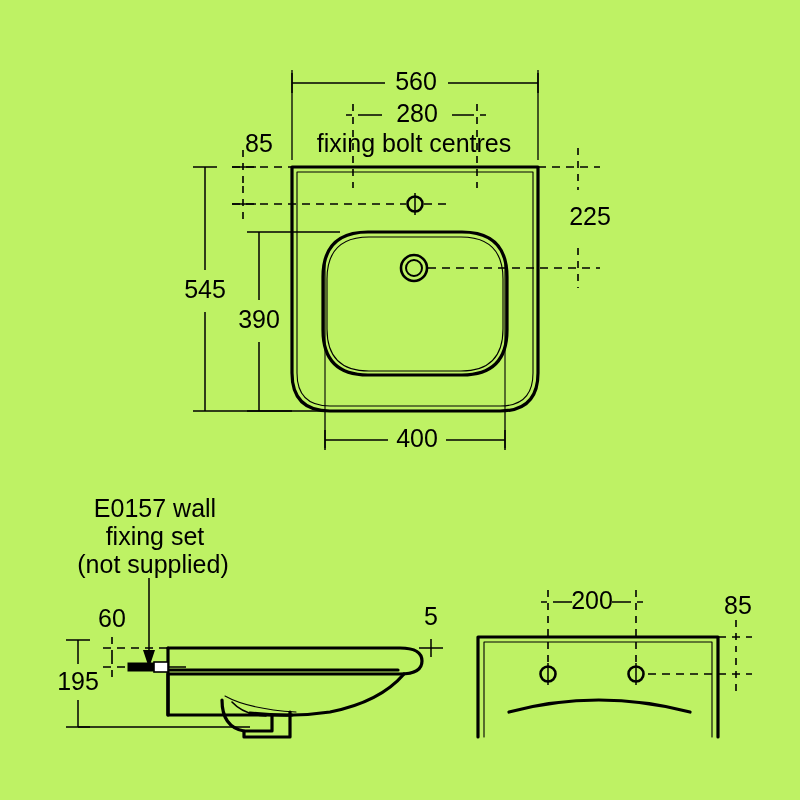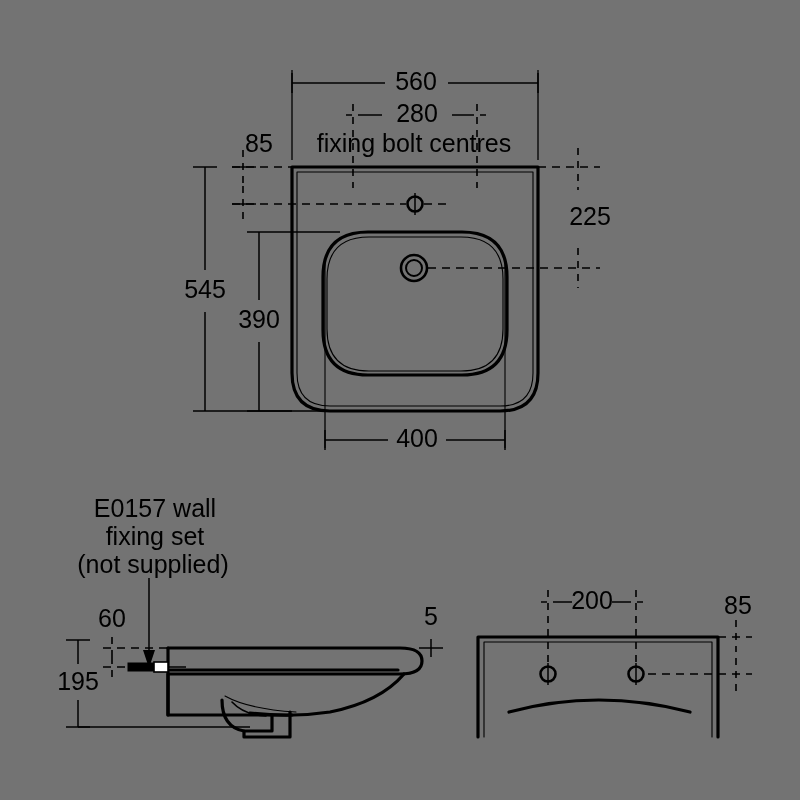--- a/index.html
+++ b/index.html
@@ -10,21 +10,21 @@
   body {
     width: 800px;
     height: 800px;
     font-family: "Liberation Sans", sans-serif;
     overflow: hidden;
   }
   #drawing-root {
     position: relative;
     width: 800px;
     height: 800px;
-    background: #737373;
+    background: #bef264;
   }
   svg#tech-drawing {
     display: block;
     width: 800px;
     height: 800px;
   }
   .obj-line {
     fill: none;
     stroke: #000000;
     stroke-width: 3.2;

